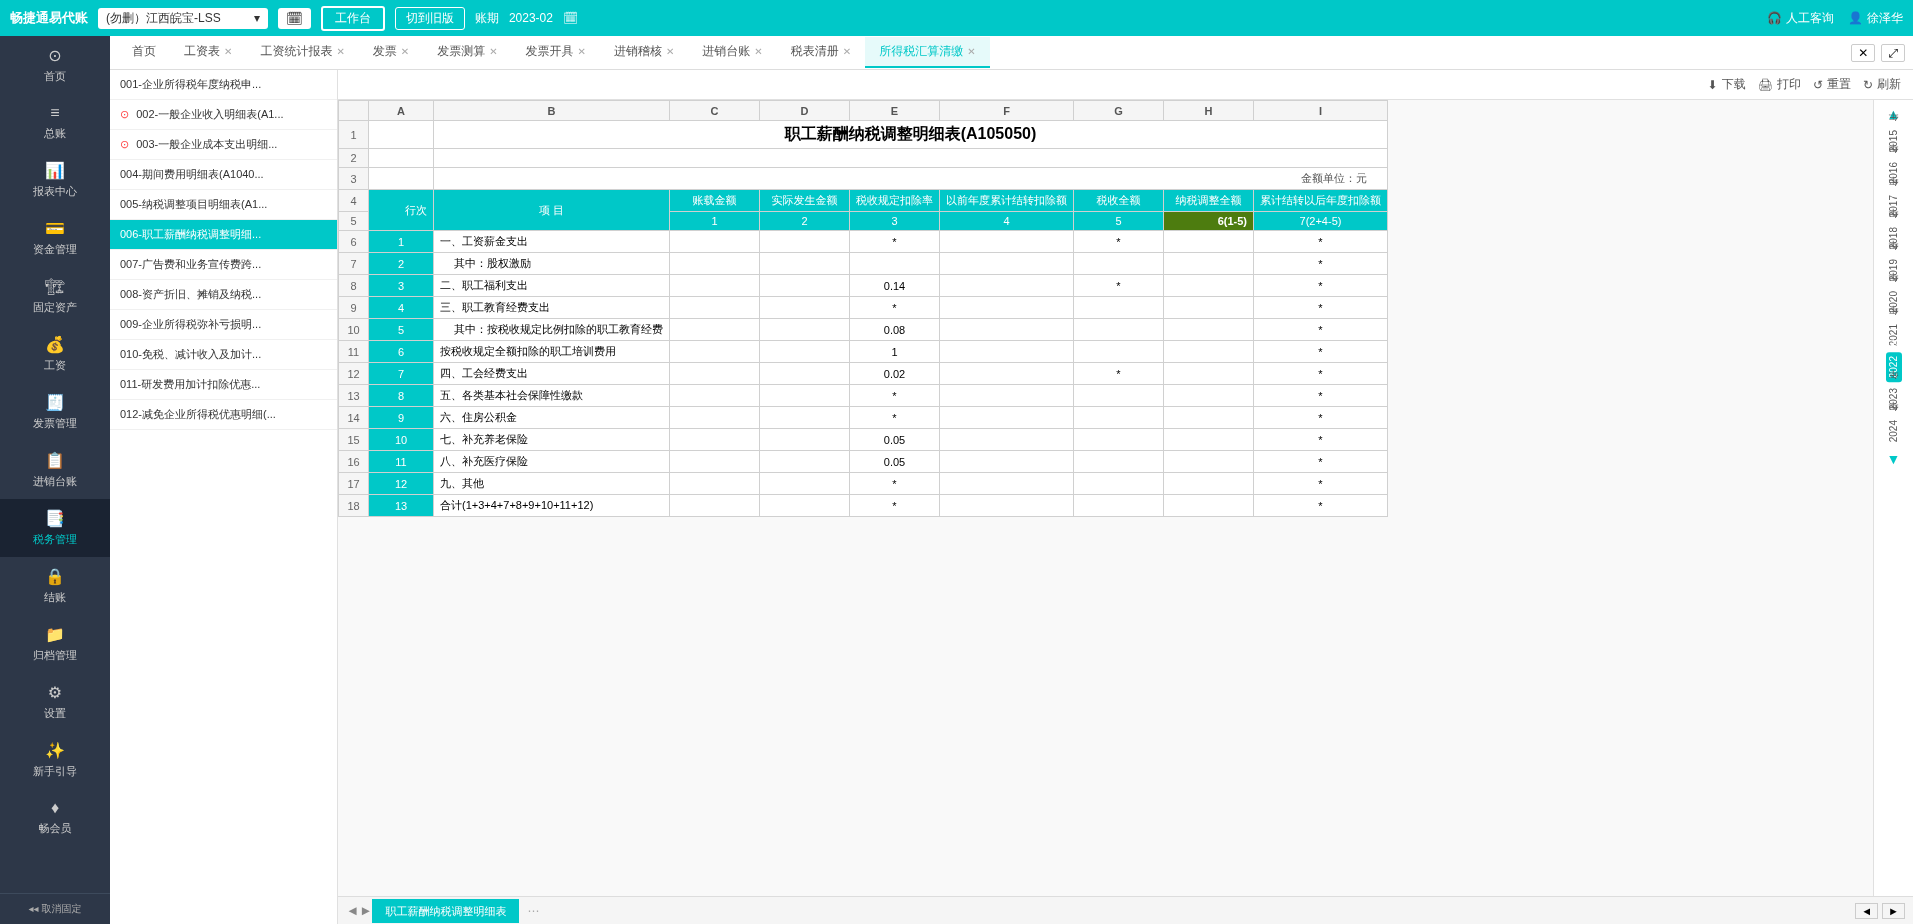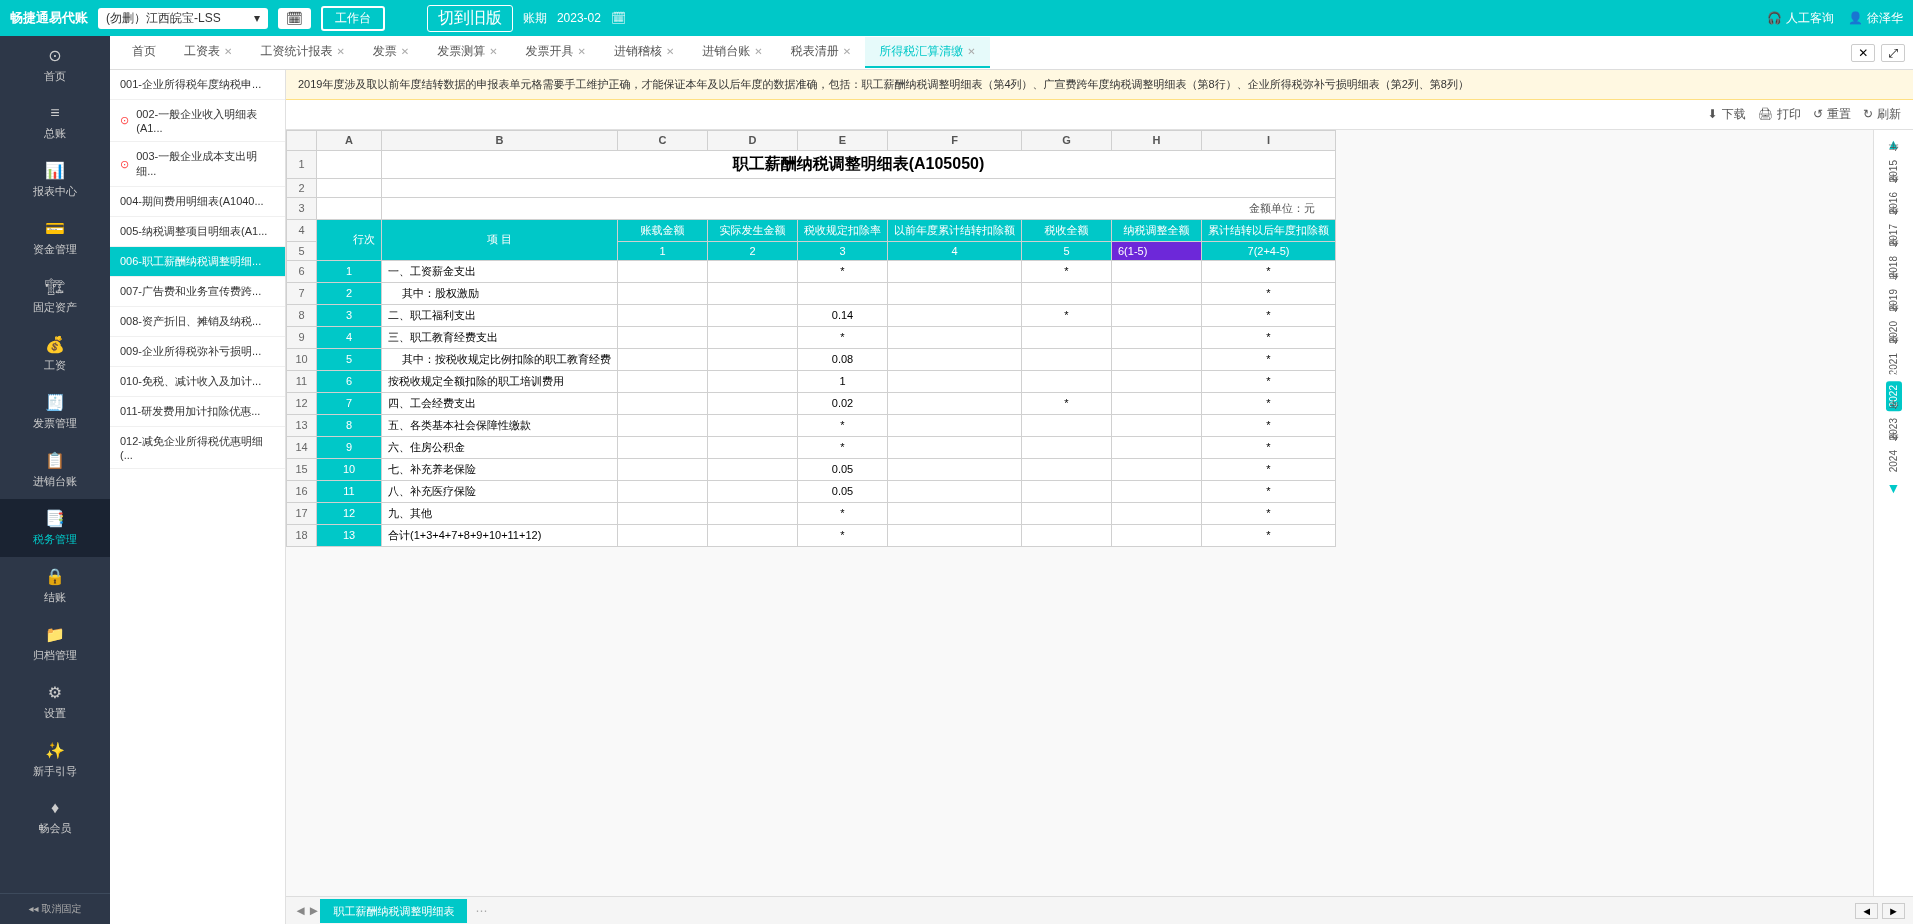--- a/index.html
+++ b/index.html
@@ -23,21 +23,21 @@
     
     .tab-bar { background: white; display: flex; align-items: center; border-bottom: 1px solid #ddd; flex-shrink: 0; padding: 0 8px; height: 34px; }
     .tab { padding: 6px 14px; font-size: 12px; color: #555; cursor: pointer; border-bottom: 2px solid transparent; white-space: nowrap; display: flex; align-items: center; gap: 4px; }
     .tab.active { color: #00c8c8; border-bottom: 2px solid #00c8c8; background: #e6fafa; }
     .tab-close { color: #aaa; font-size: 10px; }
 
     
     .page-content { flex: 1; display: flex; overflow: hidden; }
 
     
-    .list-panel { width: 176px; background: white; border-right: 1px solid #e0e0e0; overflow-y: auto; flex-shrink: 0; }
+    .list-panel { width: 228px; background: white; border-right: 1px solid #e0e0e0; overflow-y: auto; flex-shrink: 0; }
     .list-item { padding: 7px 10px; font-size: 11px; color: #333; cursor: pointer; border-bottom: 1px solid #f0f0f0; display: flex; align-items: center; gap: 4px; }
     .list-item.active { background: #00c8c8; color: white; }
 
     
     .main-panel { flex: 1; display: flex; flex-direction: column; overflow: hidden; background: #f9f9f9; }
 
     
     .warning-bar { background: #fff8e1; border-bottom: 1px solid #ffe082; padding: 6px 12px; font-size: 11px; color: #333; line-height: 1.5; flex-shrink: 0; }
 
     
@@ -68,21 +68,21 @@
 <body>
 
 <div class="top-bar">
   <span style="color:white;font-size:13px;font-weight:bold;white-space:nowrap;">畅捷通易代账</span>
   <div style="background:white;border-radius:3px;padding:2px 8px;font-size:12px;color:#333;display:flex;align-items:center;gap:4px;min-width:170px;cursor:pointer;">
     <span>(勿删）江西皖宝-LSS</span>
     <span style="margin-left:auto;">▾</span>
   </div>
   <button style="background:white;border:none;border-radius:3px;padding:3px 8px;cursor:pointer;">🗓</button>
   <button style="background:#00c8c8;border:2px solid white;border-radius:3px;padding:2px 12px;font-size:12px;color:white;cursor:pointer;">工作台</button>
-  <button style="background:transparent;border:1px solid white;border-radius:3px;padding:2px 10px;font-size:16px;color:white;cursor:pointer;margin-left:32px;">切到旧版</button>
+  <button style="background:transparent;border:1px solid white;border-radius:3px;padding:2px 10px;font-size:12px;color:white;cursor:pointer;">切到旧版</button>
   <span style="color:white;font-size:12px;">账期</span>
   <span style="color:white;font-size:12px;">2023-02</span>
   <span style="color:white;">🗓</span>
   <div style="margin-left:auto;display:flex;align-items:center;gap:14px;color:white;font-size:12px;">
     <span style="cursor:pointer;display:flex;align-items:center;gap:4px;">
       <span>🎧</span>
       <span>人工客询</span>
     </span>
     <span style="cursor:pointer;display:flex;align-items:center;gap:4px;">
       <span>👤</span>
@@ -216,23 +216,20 @@
           <div class="list-item">007-广告费和业务宣传费跨...</div>
           <div class="list-item">008-资产折旧、摊销及纳税...</div>
           <div class="list-item">009-企业所得税弥补亏损明...</div>
           <div class="list-item">010-免税、减计收入及加计...</div>
           <div class="list-item">011-研发费用加计扣除优惠...</div>
           <div class="list-item">012-减免企业所得税优惠明细(... </div>
         </div>
 
       <div class="main-panel">
 
-        <div class="warning-bar">
-          <span>2019年度涉及取以前年度结转数据的申报表单元格需要手工维护正确，才能保证本年及以后年度的数据准确，包括：职工薪酬纳税调整明细表（第4列）、广宣费跨年度纳税调整明细表（第8行）、企业所得税弥补亏损明细表（第2列、第8列）</span>
-        </div>
 
         <div class="toolbar">
           <button class="toolbar-btn">
             <span>⬇</span>
             <span>下载</span>
           </button>
           <button class="toolbar-btn">
             <span>🖨</span>
             <span>打印</span>
           </button>
@@ -292,21 +289,21 @@
   <td class="header-row" style="background:#00c8c8;color:white;text-align:center;font-weight:normal;">纳税调整全额</td>
   <td class="header-row" style="background:#00c8c8;color:white;text-align:center;font-weight:normal;">累计结转以后年度扣除额</td>
                   </tr>
                   <tr>
                     <td class="row-num">5</td>
   <td style="background:#00c8c8;color:white;text-align:center;">1</td>
   <td style="background:#00c8c8;color:white;text-align:center;">2</td>
   <td style="background:#00c8c8;color:white;text-align:center;">3</td>
   <td style="background:#00c8c8;color:white;text-align:center;">4</td>
   <td style="background:#00c8c8;color:white;text-align:center;">5</td>
-  <td style="background:#6d28d9;color:white;text-align:left;">6(1-5)</td>
+  <td style="background:#4d7c0f;color:white;text-align:right;font-weight:bold;">6(1-5)</td>
   <td style="background:#00c8c8;color:white;text-align:center;">7(2+4-5)</td>
                   </tr>
                   <tr>
                     <td class="row-num">6</td>
     <td style="background:#00c8c8;color:white;text-align:center;">1</td>
     <td style="">一、工资薪金支出</td>
     <td style="text-align:center;"></td>
     <td style="text-align:center;"></td>
     <td style="text-align:center;">*</td>
     <td style="text-align:center;"></td>

